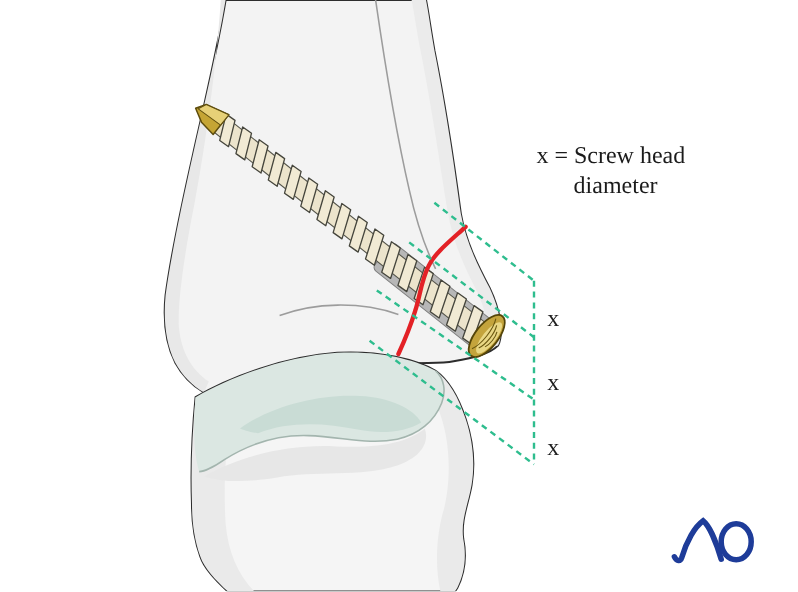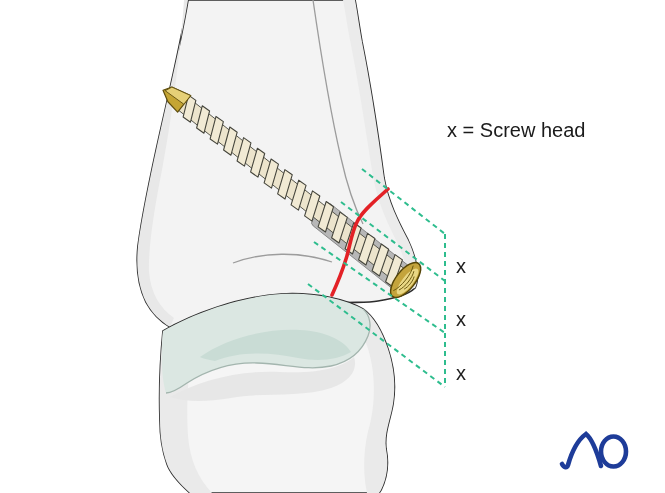--- a/index.html
+++ b/index.html
@@ -1,18 +1,18 @@
 <!DOCTYPE html>
 <html><head>
 <meta charset="utf-8">
 <style>
   html,body{margin:0;padding:0;background:#fff;}
   .stage{
     position:relative;width:665px;height:493px;background:#ffffff;
-    font-family:Liberation Sans, sans-serif;overflow:hidden;
+    font-family:Liberation Serif, serif;overflow:hidden;
   }
   .stage svg{position:absolute;left:0;top:0;}
   .annotation{
     position:absolute;left:447px;top:118px;color:#1b1b1b;
     font-size:20px;line-height:25px;white-space:nowrap;
   }
   .annotation .line2{margin-left:31px;}
   .x-label{
     position:absolute;width:22px;text-align:center;color:#1e1e1e;
     font-size:20px;line-height:22px;
@@ -104,20 +104,21 @@
     </g>
 
     <g stroke="#1e3c99" stroke-width="4.6" fill="none" stroke-linecap="round">
       <path d="M562,464 C564,468 567,468 568,465 C572,451 579,439 586,434 C591,438 597,452 601,466"></path>
       <ellipse cx="613.5" cy="451.5" rx="12.5" ry="15"></ellipse>
     </g>
   </svg>
 
   <div class="annotation">
     <div class="line1">x = Screw head</div>
+    <div class="line2">diameter</div>
   </div>
 
   <div class="x-label x1">x</div>
   <div class="x-label x2">x</div>
   <div class="x-label x3">x</div>
 
   <span class="sr-only">AO</span>
 </div>
 
 </body></html>

